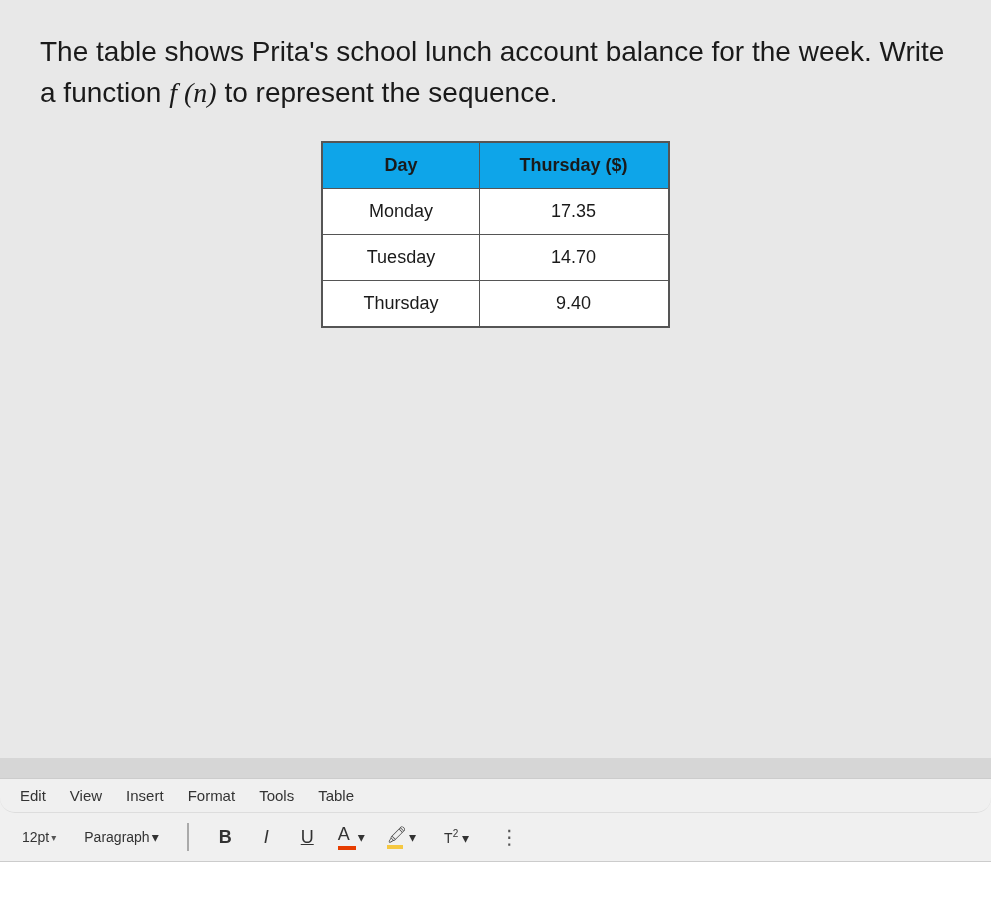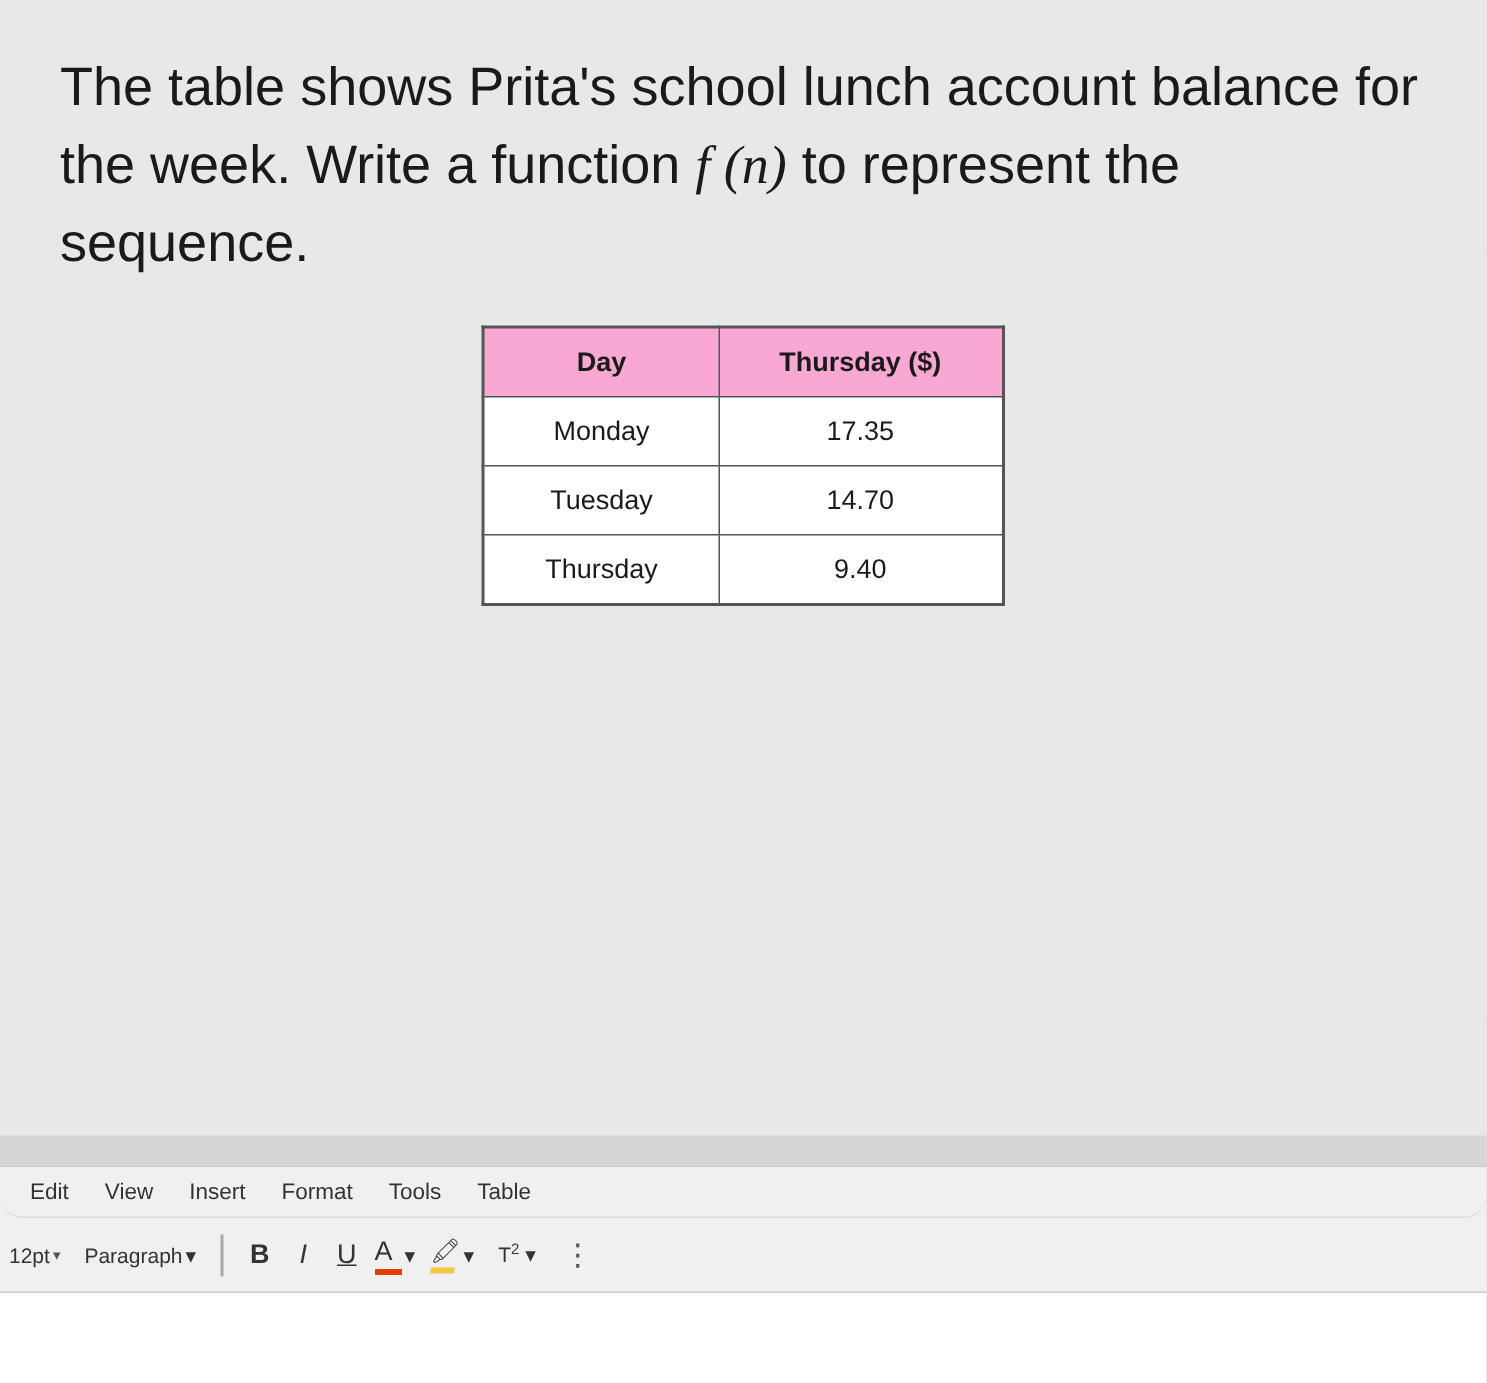--- a/index.html
+++ b/index.html
@@ -17,21 +17,21 @@
       flex-direction: column;
     }
 
     .main-content {
       background-color: #e8e8e8;
       padding: 32px 40px 20px 40px;
       flex: 1;
     }
 
     .question-text {
-      font-size: 36px;
+      font-size: 28px;
       line-height: 1.45;
       color: #1a1a1a;
       margin-bottom: 28px;
       font-family: Arial, sans-serif;
     }
 
     .question-text .math-fn {
       font-style: italic;
       font-family: Georgia, serif;
     }
@@ -53,21 +53,21 @@
       border: 1.5px solid #555;
       padding: 12px 40px;
       text-align: center;
       font-size: 18px;
       color: #1a1a1a;
       font-family: Arial, sans-serif;
     }
 
     .data-table th {
       font-weight: bold;
-      background: #f9a8d4;
+      background: #0ea5e9;
     }
 
     .data-table td {
       font-weight: normal;
     }
 
     .highlight-text {
       font-size: 22px;
       font-style: italic;
       color: #1a1a1a;
@@ -99,22 +99,22 @@
       border-radius: 15px;
     }
 
     .menu-bar span {
       cursor: pointer;
     }
 
     .format-bar {
       display: flex;
       align-items: center;
-      padding: 8px 0;
-      gap: 4px;
+      padding: 8px 16px;
+      gap: 16px;
       font-family: Arial, sans-serif;
       font-size: 14px;
       color: #333;
       border-bottom: 1px solid #ccc;
     }
 
     .format-bar .size-select {
       display: flex;
       align-items: center;
       gap: 2px;

